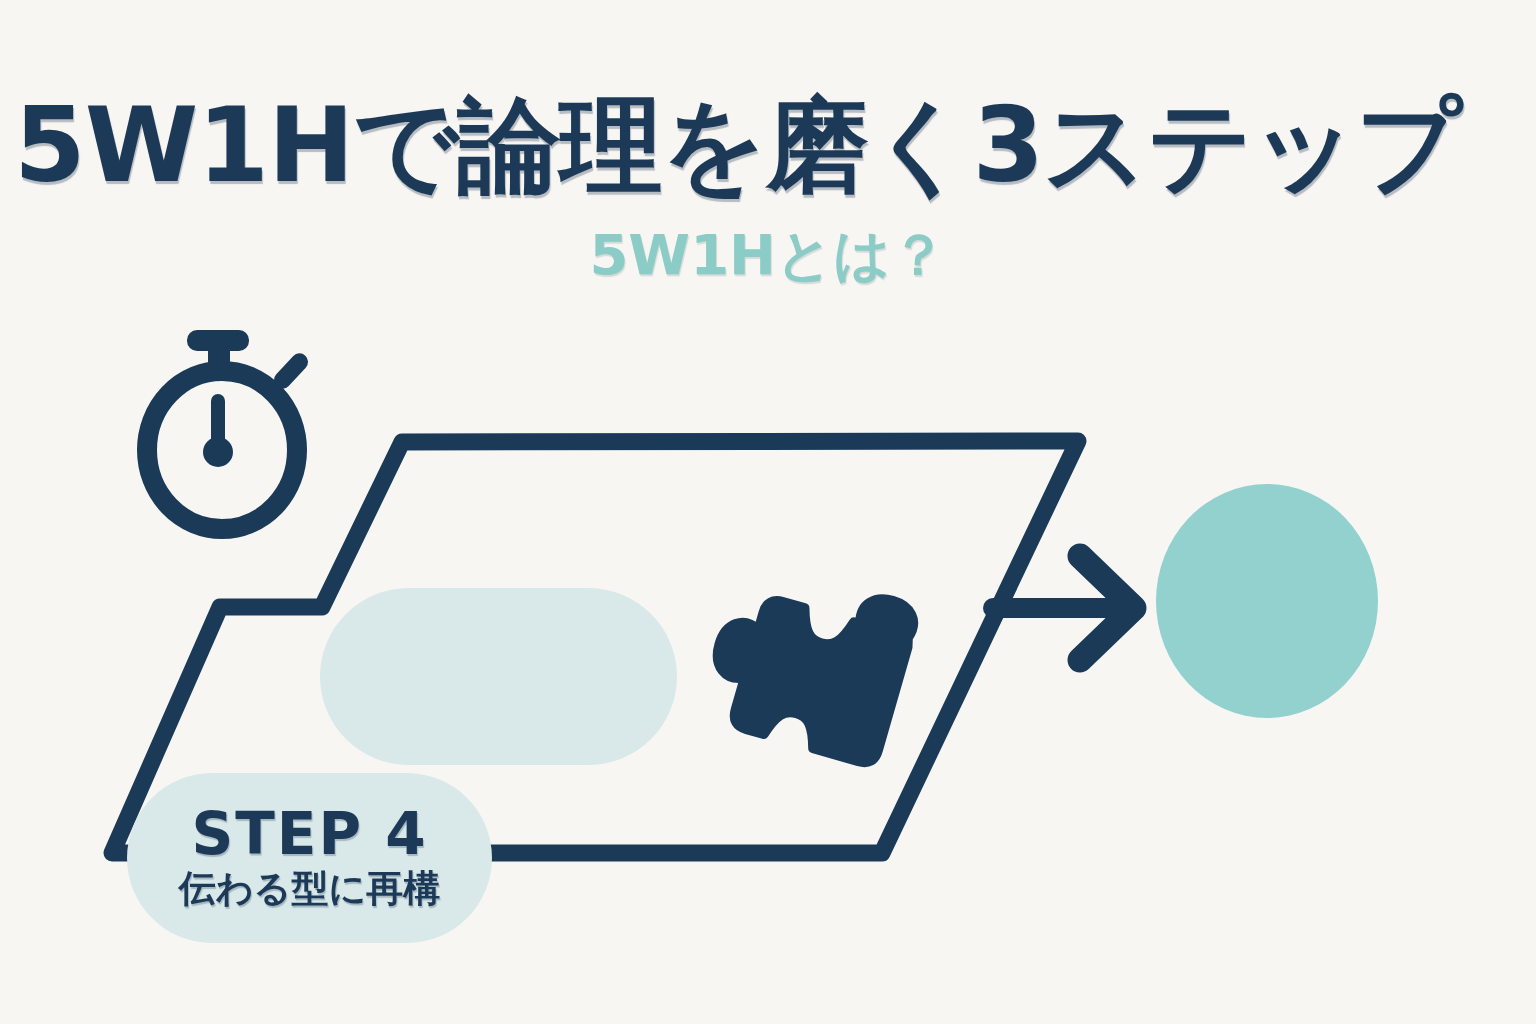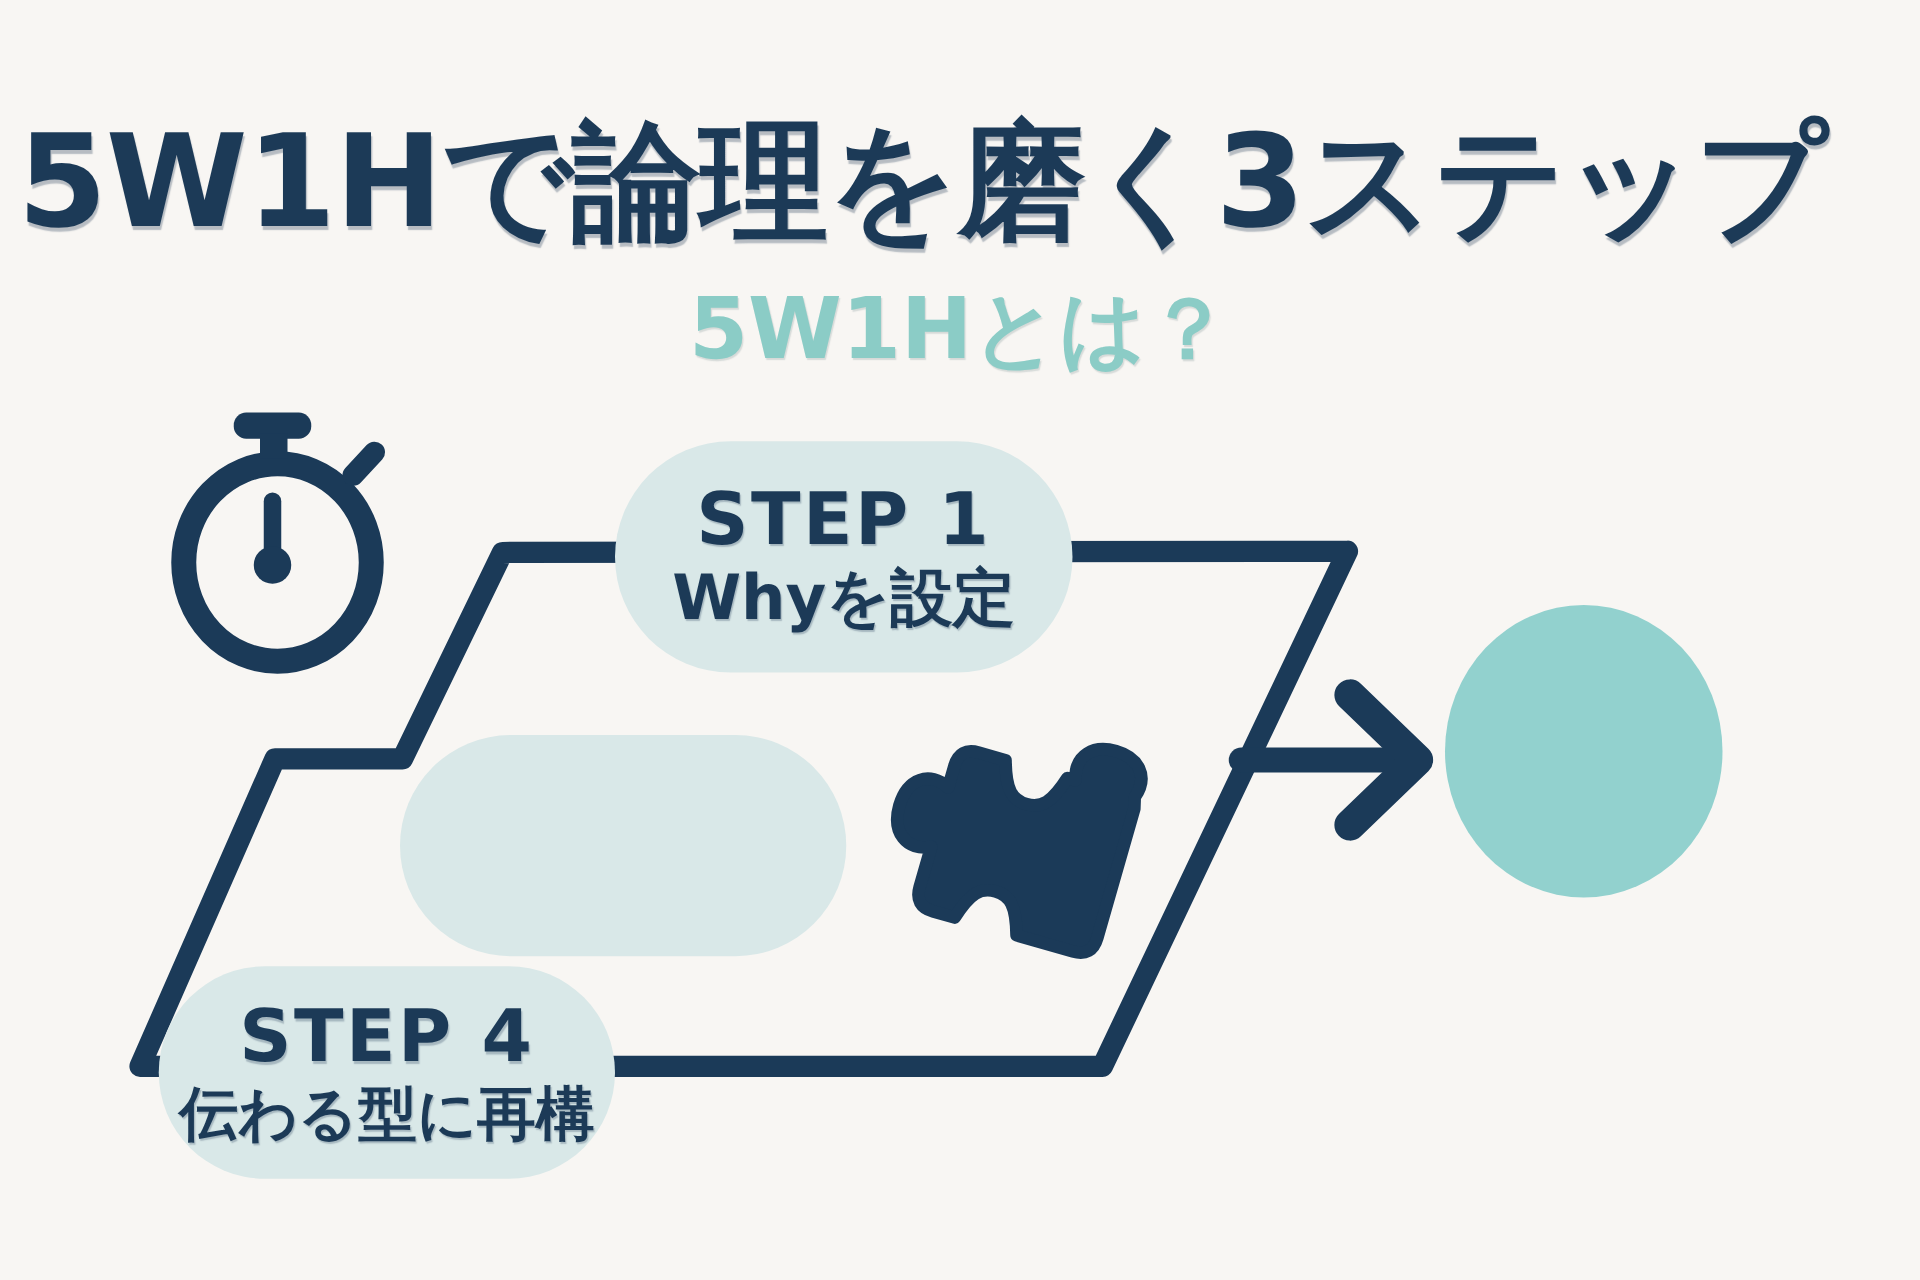--- a/index.html
+++ b/index.html
@@ -26,21 +26,21 @@
     white-space: nowrap;
     margin-left: 14px;
   }
 
   .subtitle {
     position: absolute;
     top: 218px;
     left: 0;
     width: 100%;
     text-align: center;
-    font-size: 68px;
+    font-size: 56px;
     font-weight: 800;
     color: #8bccc6;
     text-shadow: 1px 2px 1px rgba(20, 60, 70, 0.15);
     white-space: nowrap;
   }
 
   svg.diagram {
     position: absolute;
     inset: 0;
     width: 1536px;
@@ -72,21 +72,21 @@
     font-weight: 800;
     color: #1c3a57;
     line-height: 1.1;
     text-shadow: 1px 2px 1px rgba(15, 40, 70, 0.25);
     white-space: nowrap;
   }
 
   .pill-1 { left: 492px; top: 353px; width: 366px; height: 185px; }
   .pill-2 { left: 320px; top: 588px; width: 357px; height: 177px; }
   .pill-3 { left: 127px; top: 773px; width: 365px; height: 170px; }
-  .pill-3 .step-desc { font-size: 47px; }
+  .pill-3 .step-desc { font-size: 37px; font-family: Liberation Mono, monospace; }
 </style>
 </head>
 <body>
 
 <div class="canvas">
 
   <h1 class="title">5W1Hで論理を磨く3ステップ</h1>
   <h2 class="subtitle">5W1Hとは？</h2>
 
   <svg class="diagram" viewBox="0 0 1536 1024" aria-hidden="true">
@@ -129,24 +129,20 @@
     </g>
 
     <g stroke="#1b3a58" fill="none" stroke-linecap="round" stroke-linejoin="round">
       <line x1="993" y1="608" x2="1108" y2="608" stroke-width="20"></line>
       <path d="M 1080,556 L 1134,608 L 1080,660" stroke-width="25"></path>
     </g>
 
     <ellipse cx="1267" cy="601" rx="111" ry="117" fill="#92d1ce"></ellipse>
   </svg>
 
-  <div class="pill pill-1">
-    <span class="step-label">STEP 1</span>
-    <span class="step-desc">Whyを設定</span>
-  </div>
 
   <div class="pill pill-2">
   </div>
 
   <div class="pill pill-3">
     <span class="step-label">STEP 4</span>
     <span class="step-desc">伝わる型に再構</span>
   </div>
 
 </div>

